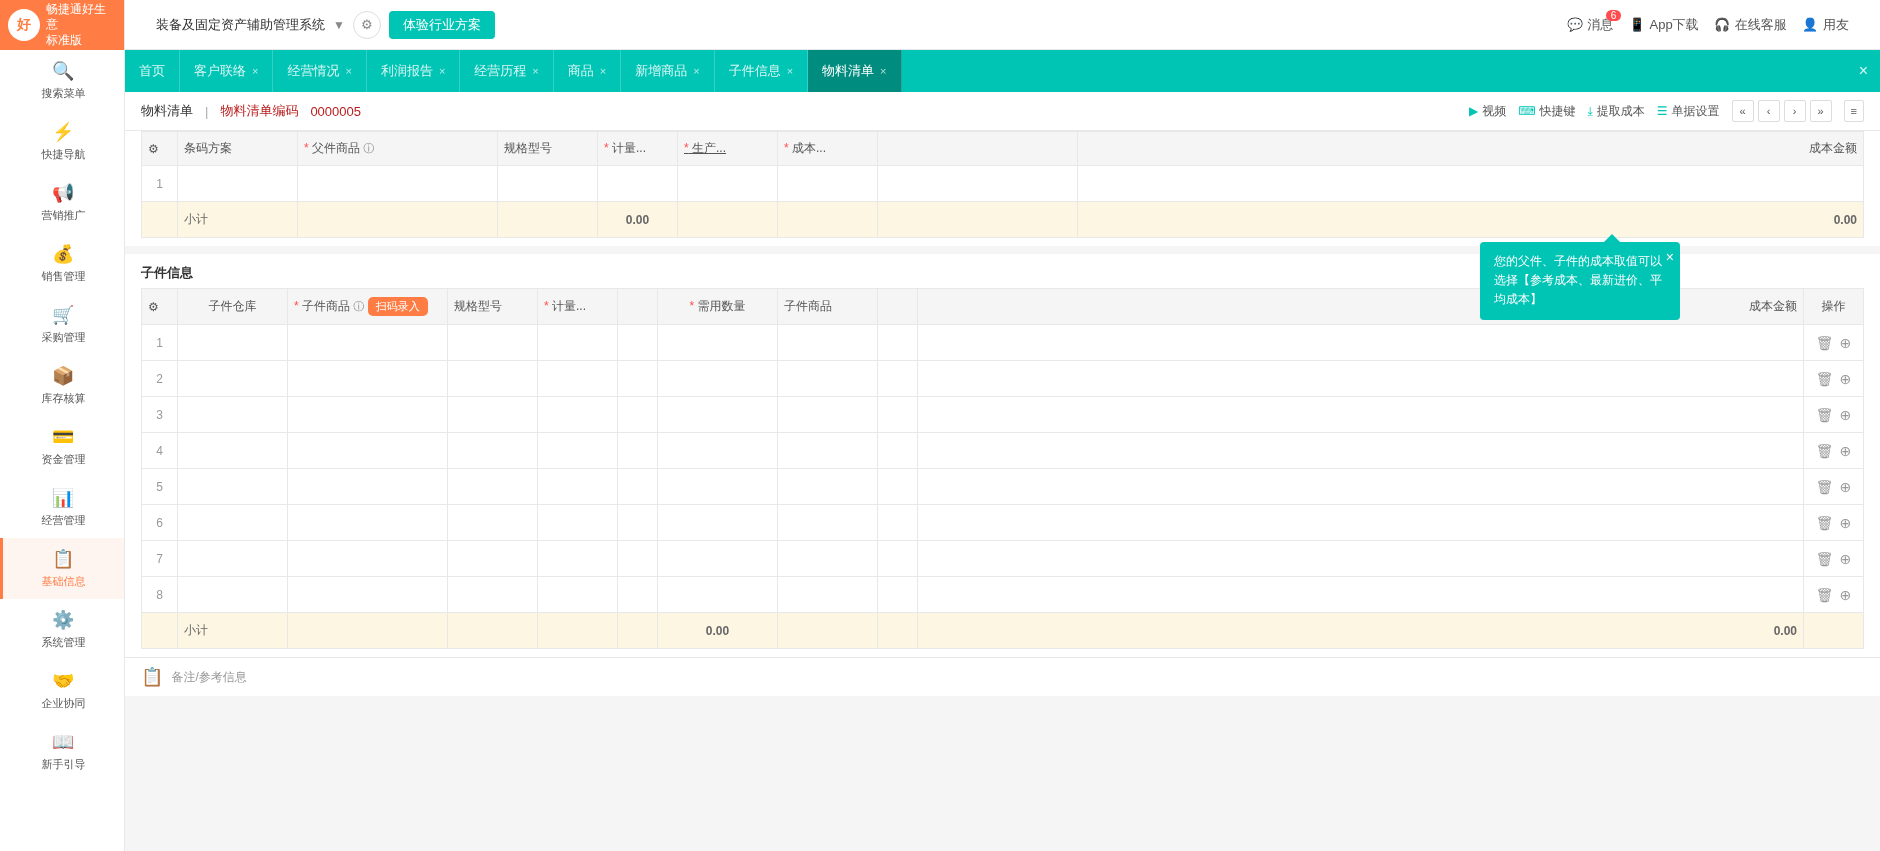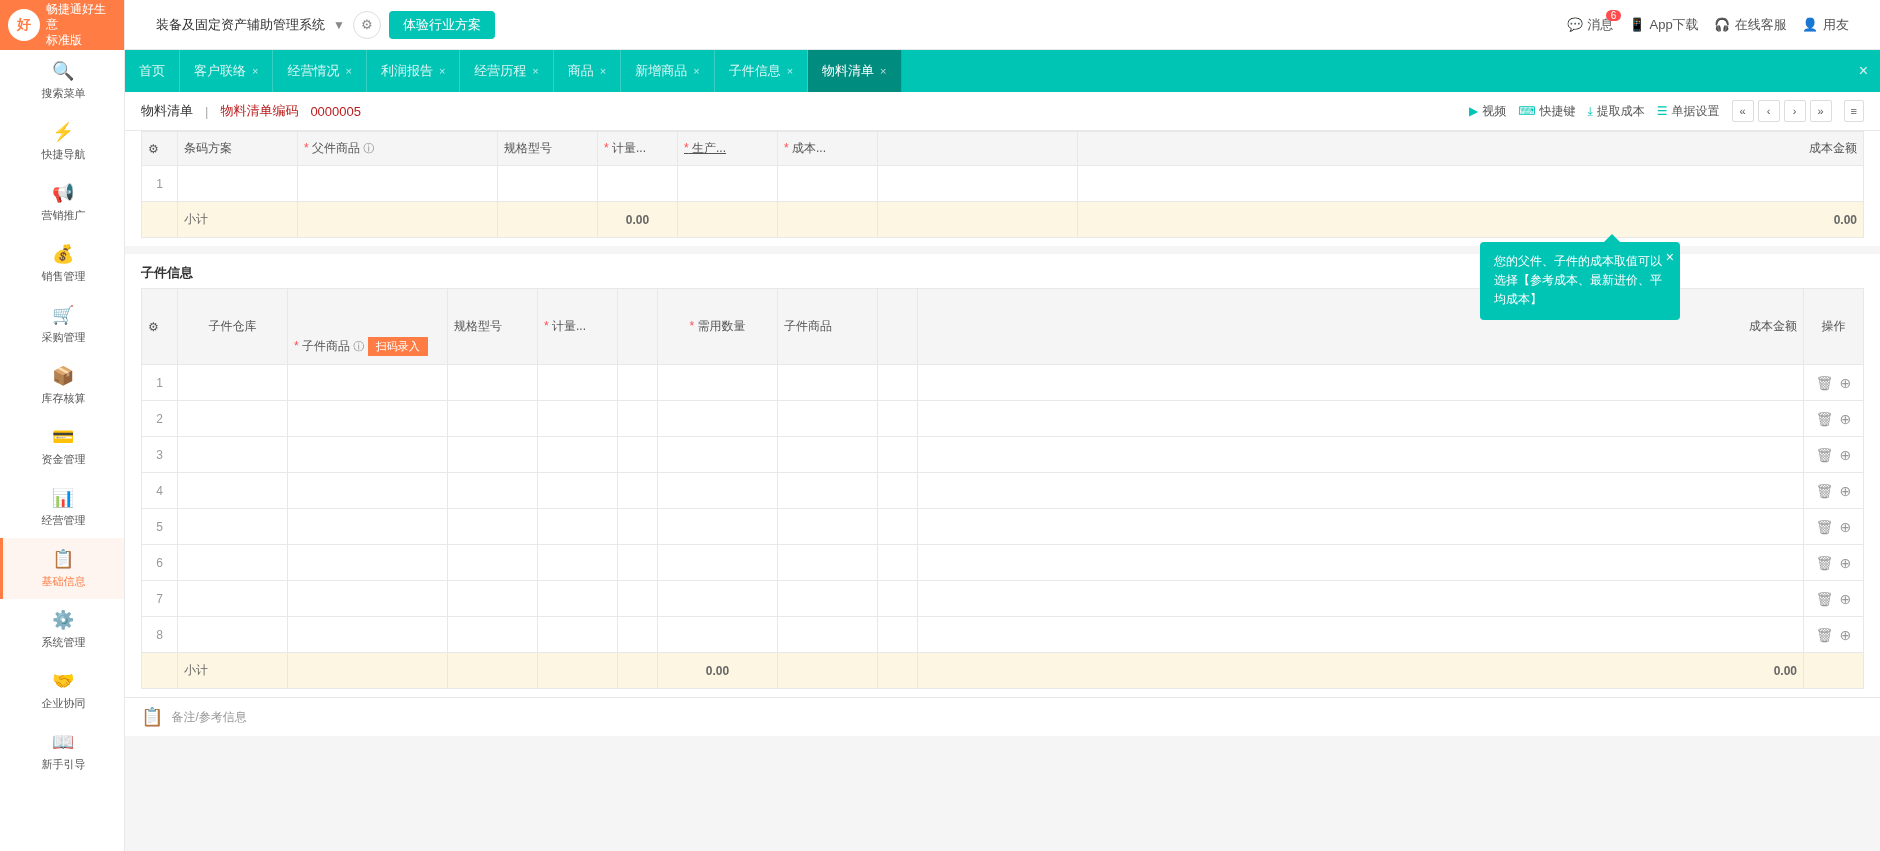--- a/index.html
+++ b/index.html
@@ -56,21 +56,21 @@
     .data-table { width: 100%; border-collapse: collapse; font-size: 12px; }
     .data-table th { background: #f5f5f5; padding: 8px 6px; text-align: left; border: 1px solid #e8e8e8; color: #555; font-weight: normal; white-space: nowrap; }
     .data-table td { padding: 6px 6px; border: 1px solid #e8e8e8; color: #333; height: 36px; }
     .data-table .row-num { color: #999; text-align: center; width: 30px; }
     .subtotal-row td { background: #fdf6e3 !important; color: #666; font-size: 12px; }
     .subtotal-label { font-weight: normal; }
     .subtotal-value { font-weight: bold; color: #333; }
     .col-setting { width: 36px; text-align: center; color: #888; }
 
     
-    .scan-btn { background: #ff7d45; color: white; padding: 2px 8px; border-radius: 0; font-size: 11px; border: none; cursor: pointer; margin-top: 40px; }
+    .scan-btn { background: #ff7d45; color: white; padding: 2px 8px; border-radius: 5px; font-size: 11px; border: none; cursor: pointer; }
 
     
     .action-icons { display: flex; gap: 6px; justify-content: center; }
     .action-icon { color: #999; cursor: pointer; font-size: 14px; }
 
     
     .tooltip-box { position: absolute; background: #00c5b5; color: white; padding: 10px 14px; border-radius: 4px; font-size: 12px; line-height: 1.6; width: 200px; z-index: 100; top: 148px; right: 60px; }
     .tooltip-box::after { content: ""; position: absolute; top: -8px; right: 60px; border: 8px solid transparent; border-bottom-color: #00c5b5; border-top: 0; }
     .tooltip-close { position: absolute; top: 4px; right: 6px; cursor: pointer; font-size: 14px; }
 

